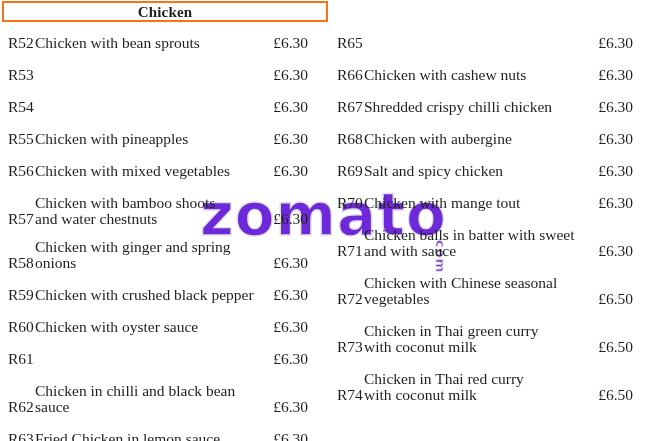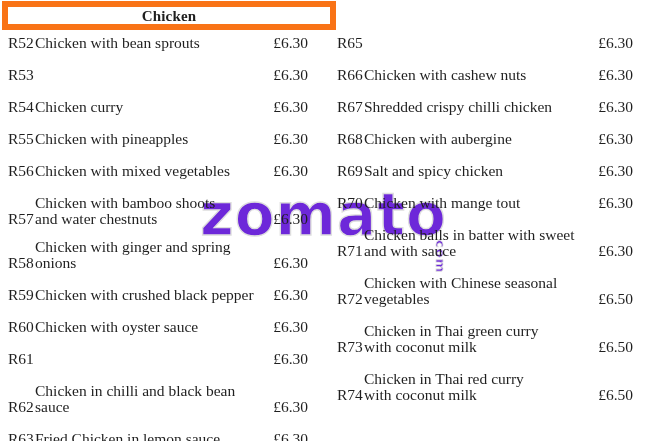--- a/index.html
+++ b/index.html
@@ -10,21 +10,21 @@
     overflow: hidden;
     font-family: "Liberation Serif", "DejaVu Serif", serif;
     color: #1f1f1f;
   }
 
   
   .header-box {
     position: absolute;
     left: 2px; top: 1px;
     width: 322px; height: 17px;
-    border: 6px solid #f97316;
+    border: 2px solid #f97316;
     background: #ffffff;
     display: flex; align-items: center; justify-content: center;
     z-index: 2;
   }
   .header-box .title {
     font-weight: bold;
     font-size: 15px;
     line-height: 16px;
     letter-spacing: 0.2px;
   }
@@ -98,21 +98,20 @@
     <span class="code">R52</span>
     <span class="name"><span class="l1">Chicken with bean sprouts</span></span>
     <span class="price">£6.30</span>
   </div>
   <div class="row">
     <span class="code">R53</span>
     <span class="price">£6.30</span>
   </div>
   <div class="row">
     <span class="code">R54</span>
-    <span class="name"><span class="l1">Chicken curry</span></span>
     <span class="price">£6.30</span>
   </div>
   <div class="row">
     <span class="code">R55</span>
     <span class="name"><span class="l1">Chicken with pineapples</span></span>
     <span class="price">£6.30</span>
   </div>
   <div class="row">
     <span class="code">R56</span>
     <span class="name"><span class="l1">Chicken with mixed vegetables</span></span>

